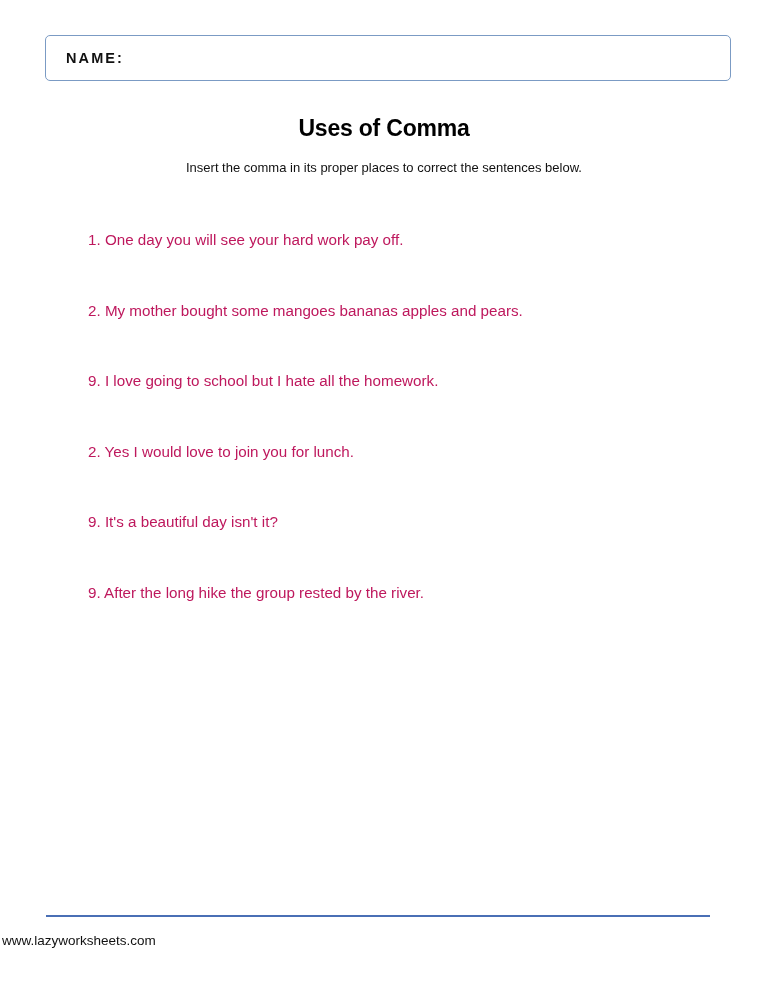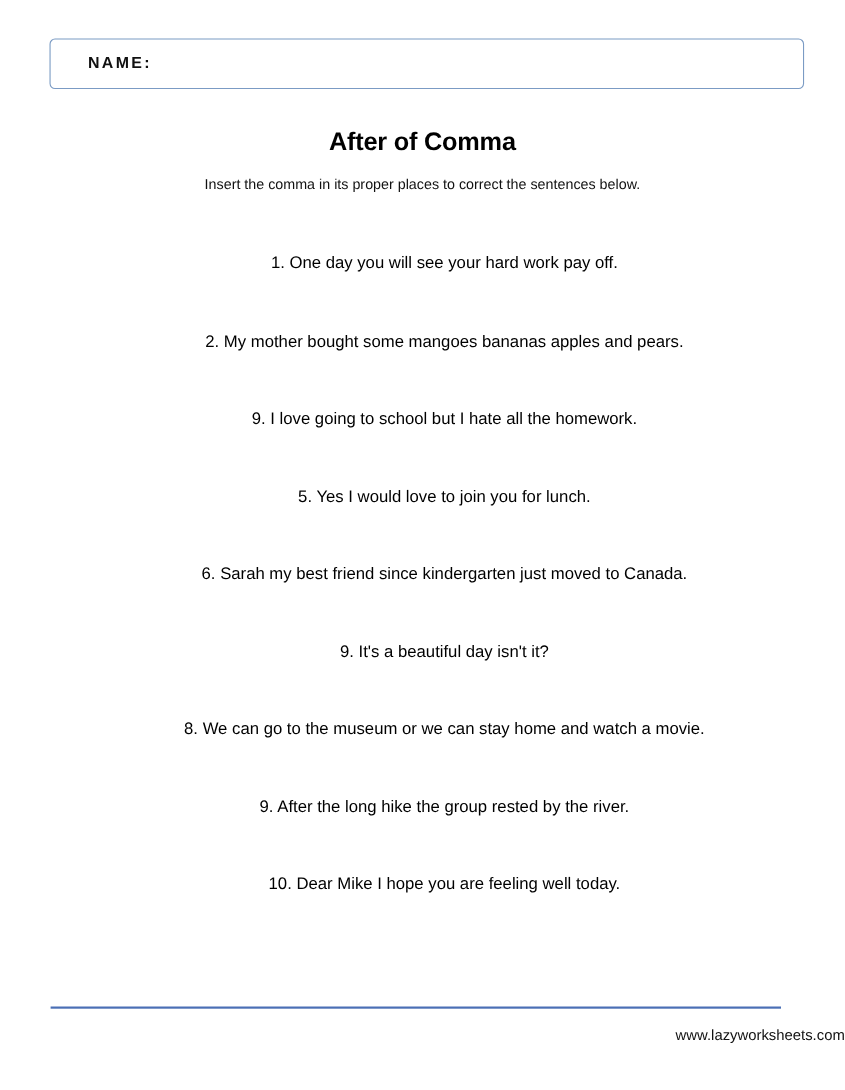--- a/index.html
+++ b/index.html
@@ -32,21 +32,21 @@
     display: flex;
     gap: 14px;
   }
   .field-box {
     flex: 1 1 50%;
     border: 1.6px solid #7b9bc4;
     border-radius: 5px;
     background: #ffffff;
     display: flex;
     align-items: center;
-    padding-left: 34px;
+    padding-left: 20px;
     box-sizing: border-box;
   }
   .field-label {
     font-size: 14.5px;
     font-weight: 700;
     letter-spacing: 2.1px;
     color: #111111;
   }
 
   
@@ -75,69 +75,65 @@
   
   .questions {
     position: absolute;
     top: 230px;
     left: 88px;
     right: 48px;
   }
   .question {
     font-size: 15.2px;
     line-height: 1.3;
-    color: #000000;
+    color: #be185d;
     height: 70.5px;
-    text-align: center;
   }
 
   
   .divider {
     position: absolute;
     left: 46px;
     right: 58px;
     top: 915px;
     height: 2.4px;
     background: #4a6fb5;
   }
   .footer-url {
     position: absolute;
     top: 933px;
     left: 2px;
     right: 0;
-    text-align: right;
+    text-align: left;
     font-size: 13.5px;
     color: #111111;
   }
 </style>
 </head>
 <body>
 
 <div class="page">
 
   <div class="field-row">
     <div class="field-box">
       <span class="field-label">NAME:</span>
       <span class="field-value"></span>
     </div>
   </div>
 
-  <div class="title">After of Comma</div>
+  <div class="title">Uses of Comma</div>
 
   <div class="instruction">Insert the comma in its proper places to correct the sentences below.</div>
 
   <div class="questions">
     <div class="question">1. One day you will see your hard work pay off.</div>
     <div class="question">2. My mother bought some mangoes bananas apples and pears.</div>
     <div class="question">9. I love going to school but I hate all the homework.</div>
-    <div class="question">5. Yes I would love to join you for lunch.</div>
-    <div class="question">6. Sarah my best friend since kindergarten just moved to Canada.</div>
+    <div class="question">2. Yes I would love to join you for lunch.</div>
     <div class="question">9. It's a beautiful day isn't it?</div>
-    <div class="question">8. We can go to the museum or we can stay home and watch a movie.</div>
     <div class="question">9. After the long hike the group rested by the river.</div>
-    <div class="question">10. Dear Mike I hope you are feeling well today.</div>
   </div>
 
   <div class="divider"></div>
 
   <div class="footer-url">www.lazyworksheets.com</div>
 
 </div>
 
 </body></html>

